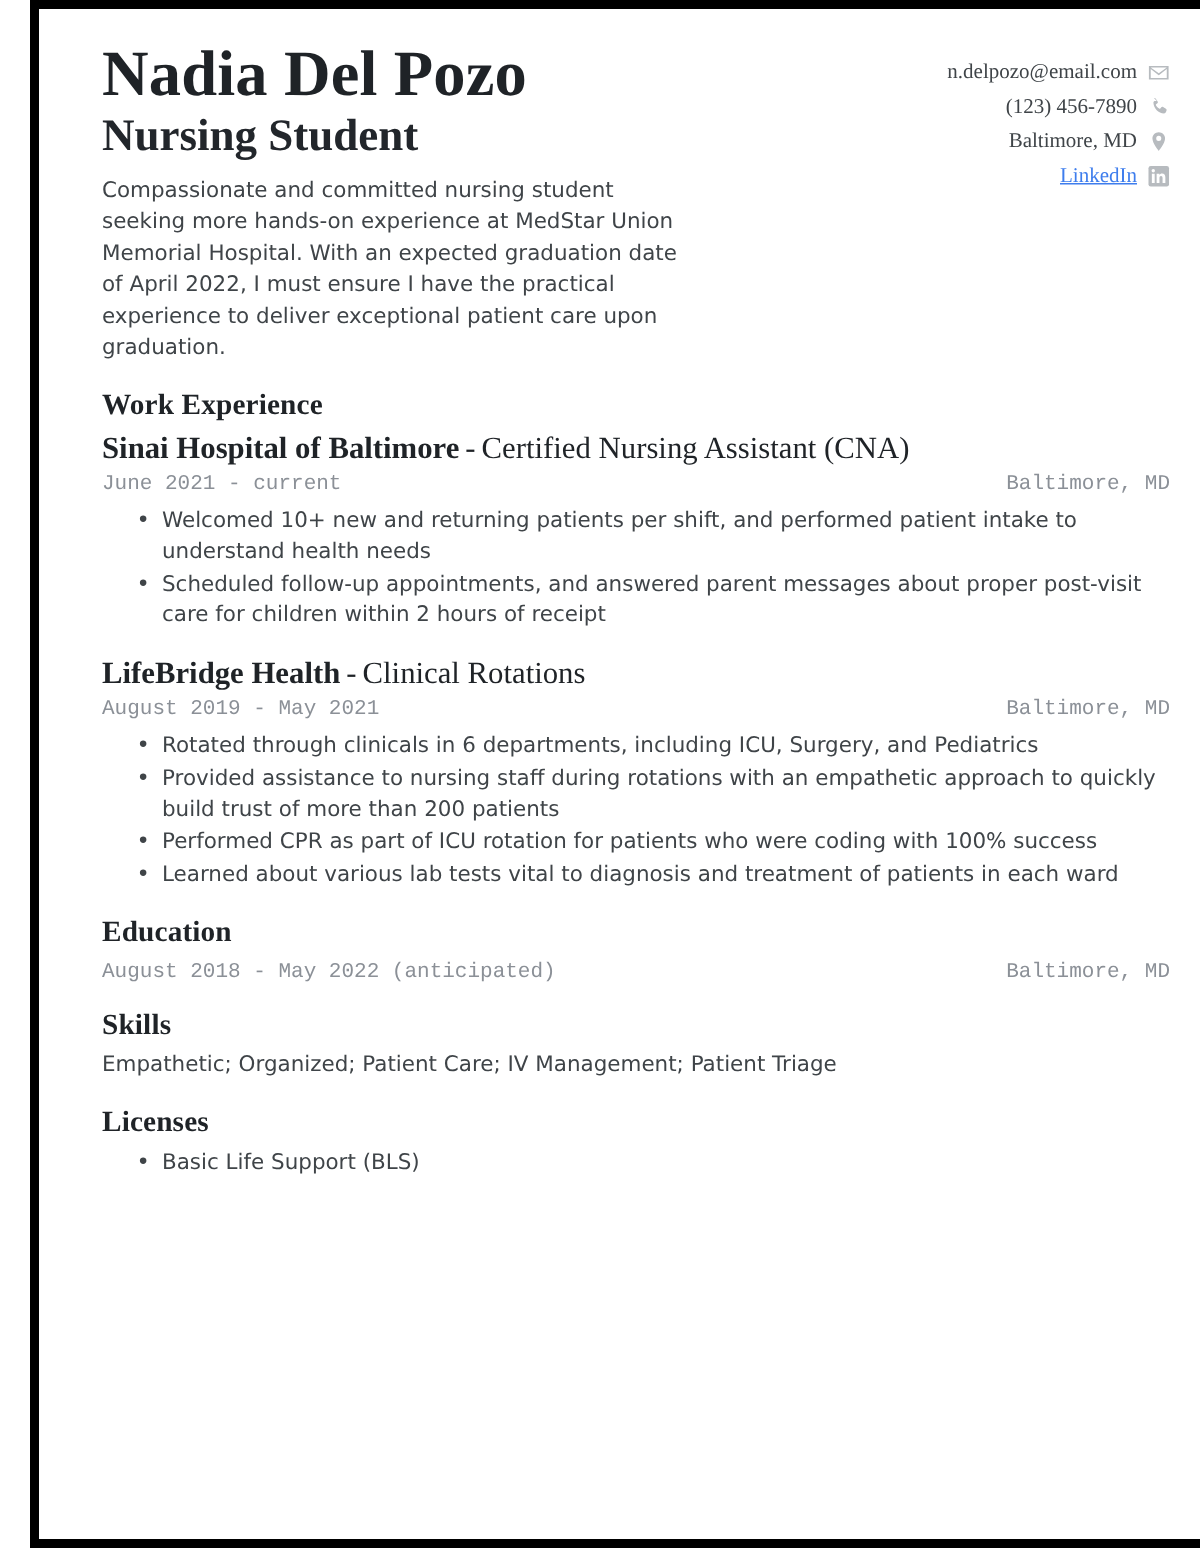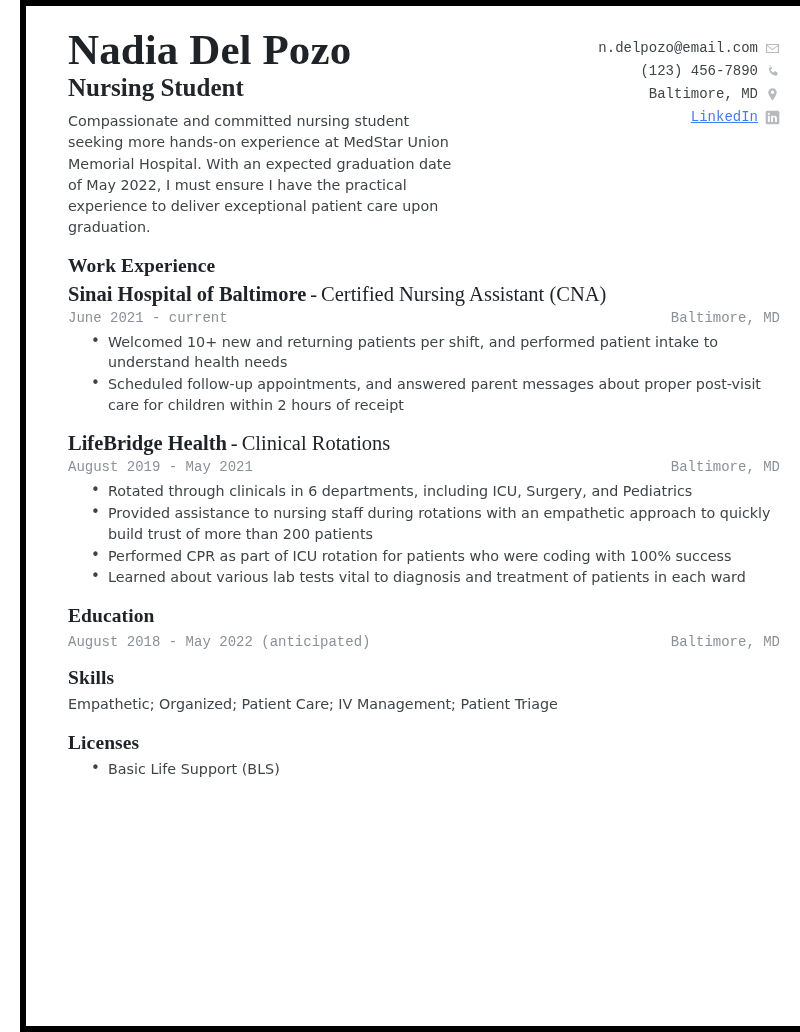--- a/index.html
+++ b/index.html
@@ -38,21 +38,21 @@
     font-size: 43px;
     line-height: 1.04;
     color: #1f2327;
     letter-spacing: 0.1px;
     margin: 0 0 1px 0;
     white-space: nowrap;
   }
   .jobtitle {
     font-family: "Liberation Serif", "DejaVu Serif", serif;
     font-weight: bold;
-    font-size: 25px;
+    font-size: 30px;
     line-height: 1.15;
     color: #22262b;
     margin: 0 0 9px 0;
   }
   .summary {
     font-family: "DejaVu Sans", "Liberation Sans", sans-serif;
     font-size: 14.3px;
     line-height: 1.47;
     color: #3f4448;
     max-width: 400px;
@@ -66,21 +66,21 @@
     display: flex;
     flex-direction: column;
     align-items: flex-end;
     gap: 2px;
   }
   .contact-row {
     display: flex;
     align-items: center;
     justify-content: flex-end;
     gap: 7px;
-    font-family: Liberation Mono, monospace;
+    font-family: Liberation Serif, serif;
     font-size: 14px;
     line-height: 1.5;
     color: #3f4448;
     white-space: nowrap;
   }
   .contact-row .ctext { text-align: right; }
   .contact-row a.ctext {
     color: #3e7ded;
     text-decoration: underline;
   }
@@ -165,21 +165,21 @@
 </head>
 <body>
 
 <div class="page-frame">
   <div class="page-inner">
 
     <div class="header">
       <div class="header-left">
         <h1 class="name">Nadia Del Pozo</h1>
         <div class="jobtitle">Nursing Student</div>
-        <p class="summary">Compassionate and committed nursing student seeking more hands-on experience at MedStar Union Memorial Hospital. With an expected graduation date of May 2022, I must ensure I have the practical experience to deliver exceptional patient care upon graduation.</p>
+        <p class="summary">Compassionate and committed nursing student seeking more hands-on experience at MedStar Union Memorial Hospital. With an expected graduation date of April 2022, I must ensure I have the practical experience to deliver exceptional patient care upon graduation.</p>
       </div>
 
       <div class="contact">
 
         <div class="contact-row">
           <span class="ctext">n.delpozo@email.com</span>
           <span class="cicon">
             <svg width="15" height="15" viewBox="0 0 16 16" fill="currentColor">
                 <path d="M1 3.2h14v9.6H1V3.2zm1.3 1.1L8 8.4l5.7-4.1H2.3zm11.4 1.1L8.3 9.6a.5.5 0 0 1-.6 0L2.3 5.4v6.3h11.4V5.4z"></path>
               </svg>

